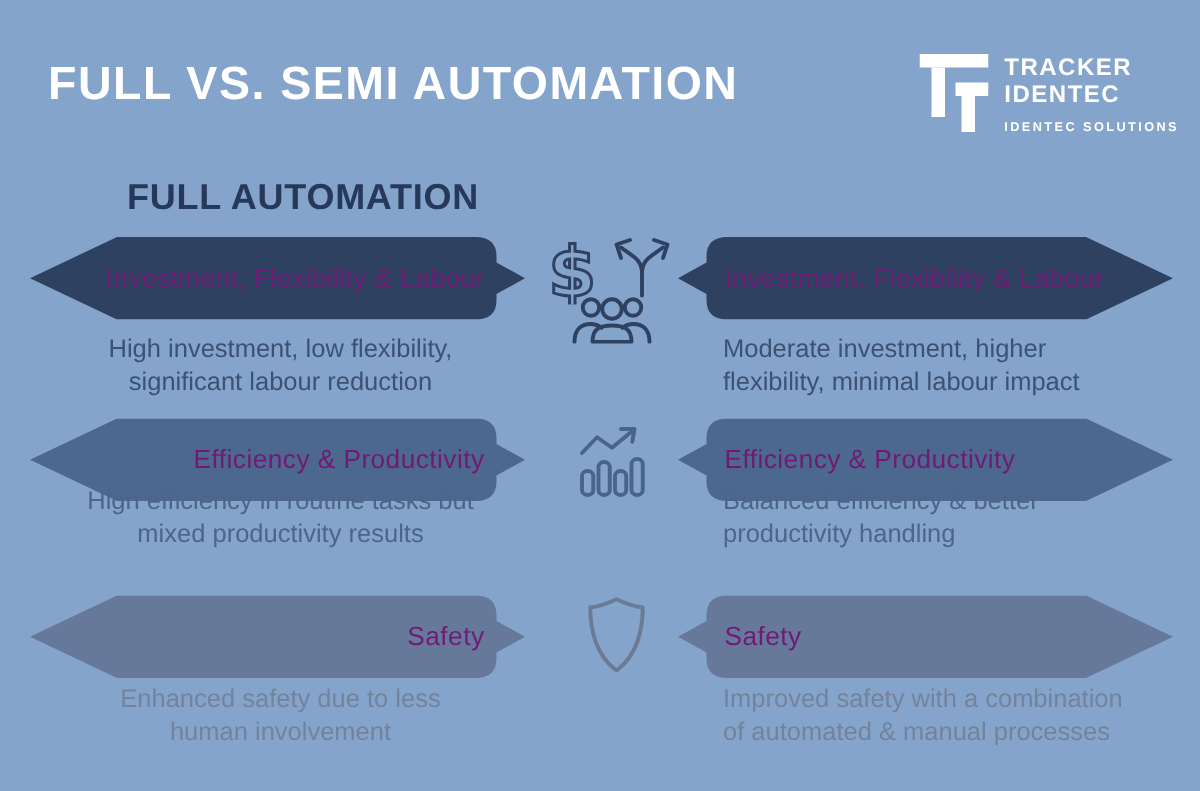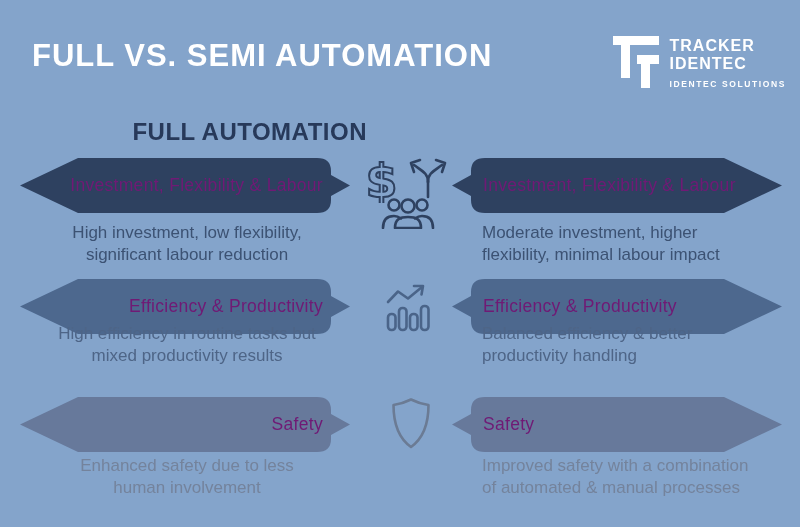--- a/index.html
+++ b/index.html
@@ -16,21 +16,21 @@
   }
   
   .logo { position:absolute; top:36px; right:14px; display:flex; gap:11px; color:#ffffff; }
   .logo-mark { width:46px; height:52px; flex:0 0 auto; }
   .logo-text { display:flex; flex-direction:column; justify-content:flex-start; padding-top:1px; }
   .logo-line { font-size:16px; font-weight:800; letter-spacing:1px; line-height:1.12; }
   .logo-tagline { font-size:8.5px; font-weight:700; letter-spacing:1.6px; margin-top:6px; }
   
   .col-header {
     position:absolute; top:118px; font-size:24px; font-weight:800;
-    color:#27395a; text-align:right; letter-spacing:0.5px; white-space:nowrap;
+    color:#27395a; text-align:center; letter-spacing:0.5px; white-space:nowrap;
   }
   .col-header.left  { left:37px;  width:330px; }
   .col-header.right { left:452px; width:290px; }
   
   .banner { position:absolute; width:330px; height:55px; display:flex; align-items:center; }
   .banner.left  { left:20px; justify-content:flex-end; padding-right:27px; }
   .banner.right { left:452px; justify-content:flex-start; padding-left:31px; }
   .banner-shape { position:absolute; inset:0; width:100%; height:100%; color:var(--row-color,#2e4160); }
   .banner-shape path { fill:currentColor; }
   .banner-label {

